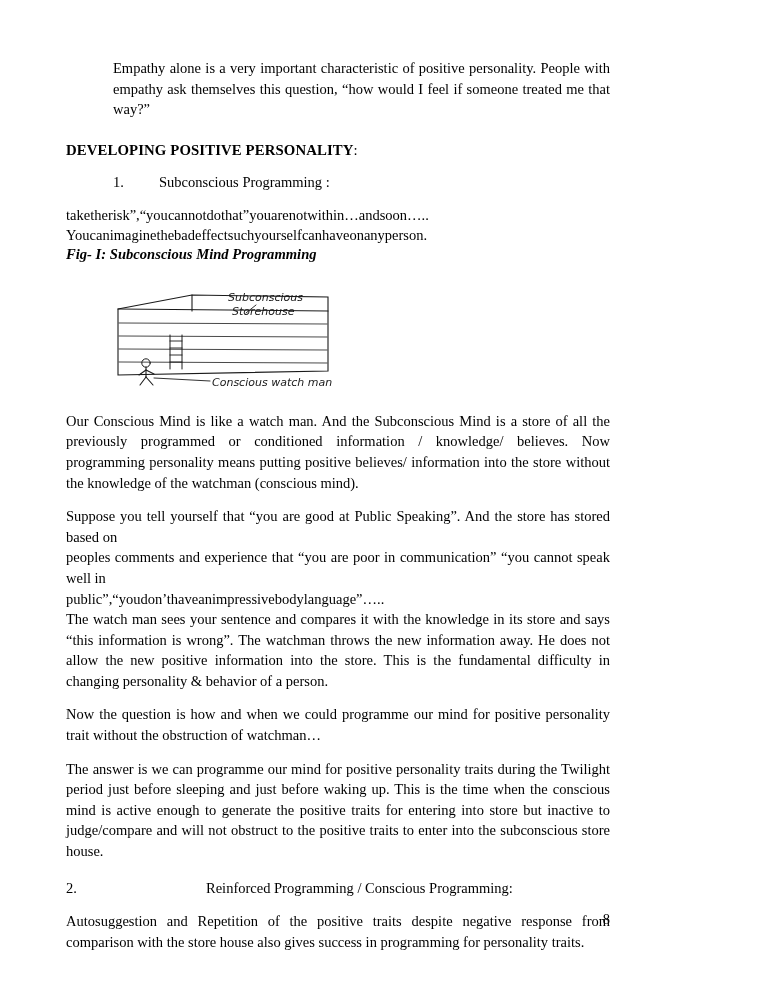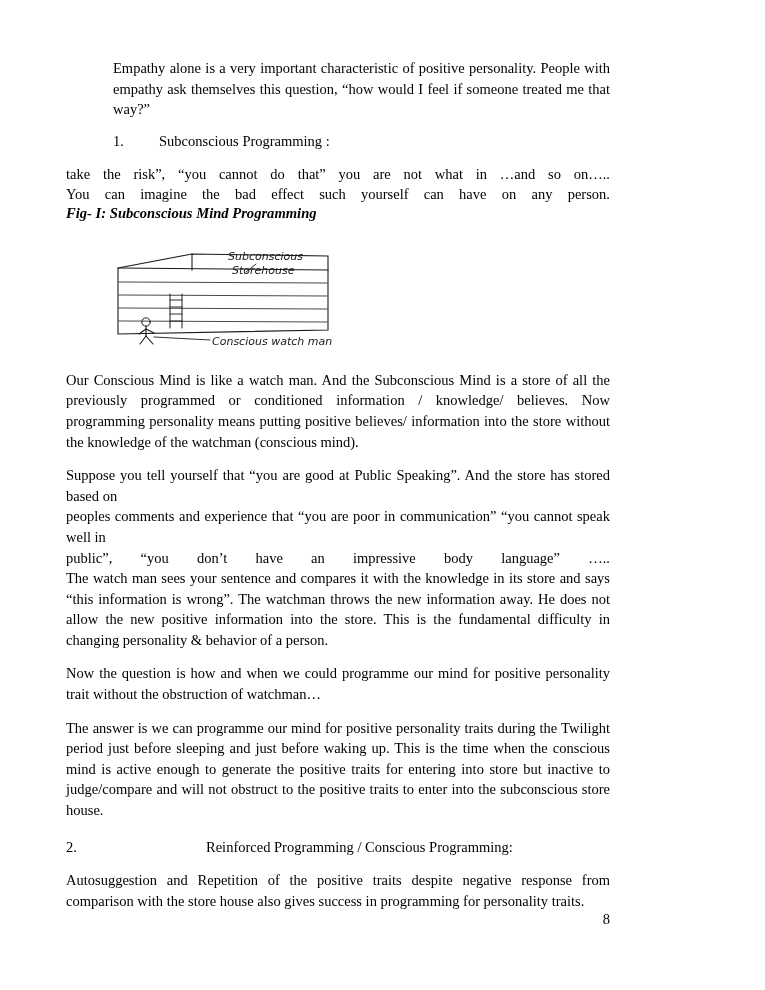--- a/index.html
+++ b/index.html
@@ -63,21 +63,21 @@
     font-weight: normal;
   }
   .fig-caption {
     font-size: 14.6px;
     font-weight: bold;
     font-style: italic;
     margin: 0 0 8px 0;
   }
   .spread-line {
     display: flex;
-    justify-content: space-between;
+    justify-content: flex-start;
     font-size: 14.5px;
     line-height: 1.42;
   }
   .figure-wrap {
     margin: 20px 0 18px 0;
     padding-left: 40px;
   }
   .figure {
     position: relative;
     width: 238px;
@@ -94,38 +94,39 @@
   }
   .gap-sm { height: 6px; }
 </style>
 </head>
 <body>
 
 <div class="page">
 
   <p class="para indent-para">Empathy alone is a very important characteristic of positive personality. People with empathy ask themselves this question, “how would I feel if someone treated me that way?”</p>
 
+  <div class="heading"><span>DEVELOPING POSITIVE PERSONALITY</span><span class="colon">:</span></div>
 
   <div class="numbered-head">
     <span class="num">1.</span>
     <span class="title">Subconscious Programming :</span>
   </div>
 
   <div class="spread-line">
     <span>take</span>
     <span>the</span>
     <span>risk”,</span>
     <span>“you</span>
     <span>cannot</span>
     <span>do</span>
     <span>that”</span>
     <span>you</span>
     <span>are</span>
     <span>not</span>
-    <span>what</span>
+    <span>with</span>
     <span>in</span>
     <span>…and</span>
     <span>so</span>
     <span>on…..</span>
   </div>
   <div class="spread-line">
     <span>You</span>
     <span>can</span>
     <span>imagine</span>
     <span>the</span>

